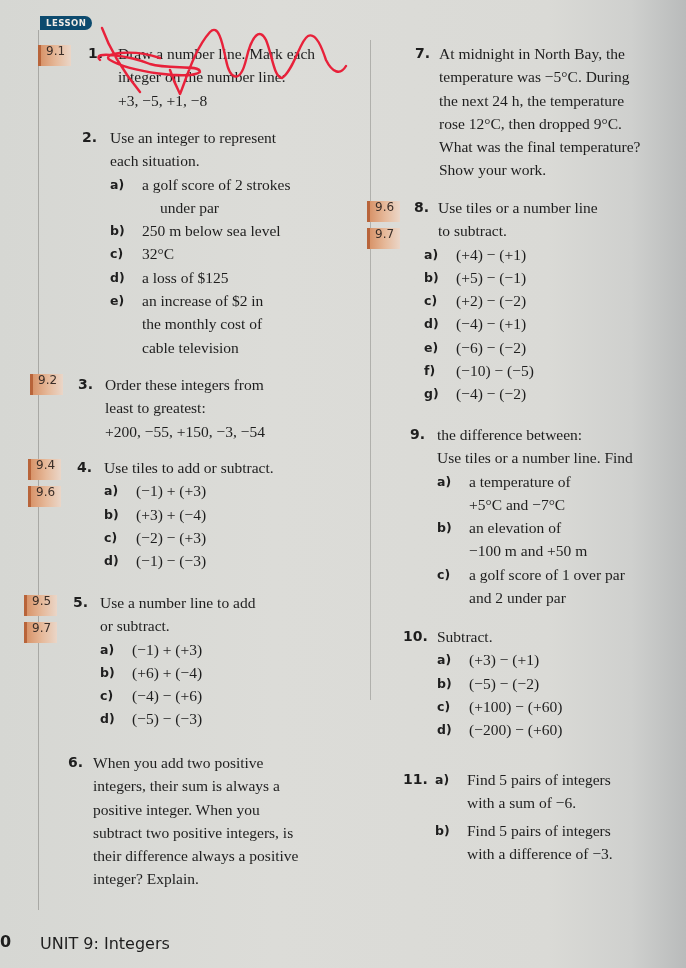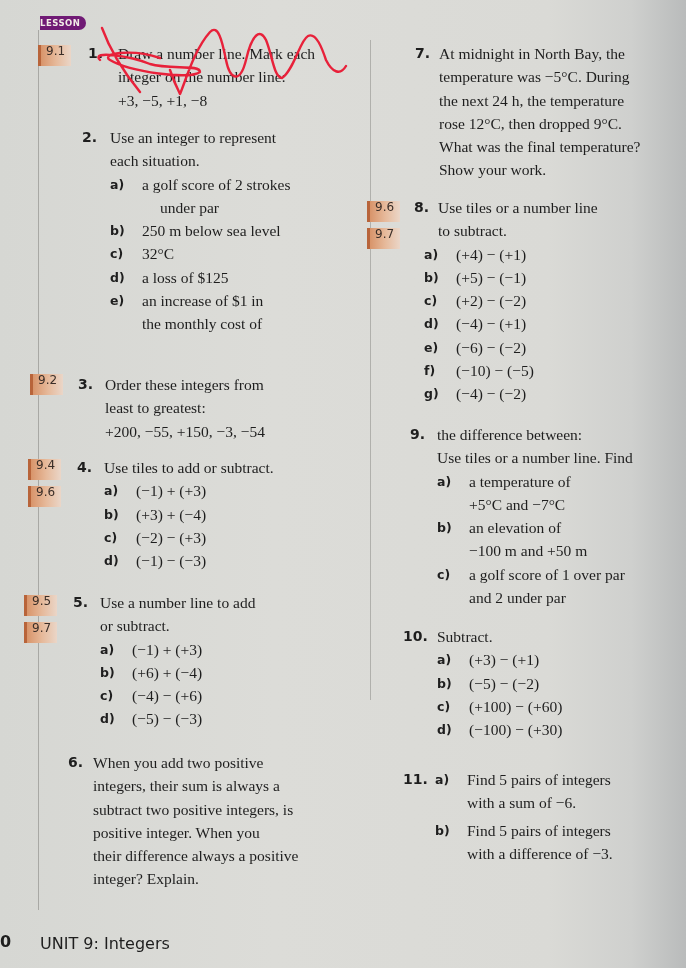--- a/index.html
+++ b/index.html
@@ -5,23 +5,23 @@
   html, body { margin:0; padding:0; }
   body {
     width:686px; height:968px; overflow:hidden; position:relative;
     background: linear-gradient(90deg, #d6d7d3 0%, #dcdcd8 40%, #dadad6 80%, #cfd0ce 92%, #b9bbbb 100%);
     font-family: "Liberation Serif", "DejaVu Serif", serif;
     color:#1e1e1e;
   }
   .page { position:absolute; inset:0; }
   .lesson-tab {
     position:absolute; left:40px; top:16px; width:46px; height:14px;
-    background:#701a75; color:#f1ece6; border-radius:0 8px 8px 0;
+    background:#0c4a6e; color:#f1ece6; border-radius:0 8px 8px 0;
     font-family:"DejaVu Sans", sans-serif; font-size:8.5px; font-weight:bold;
-    line-height:14px; letter-spacing:0.5px;
+    line-height:14px; padding-left:6px; letter-spacing:0.5px;
   }
   .left-rule { position:absolute; left:38px; top:30px; width:1px; height:880px; background:#a8a8a4; }
   .mid-rule { position:absolute; left:370px; top:40px; width:1px; height:660px; background:#b0b0ac; }
   .badge {
     position:absolute; font-family:"DejaVu Sans", sans-serif; font-size:12px;
     color:#3a2e28; padding:1px 6px 9px 5px; line-height:11px;
     background:linear-gradient(90deg,#d8946a 0%, #e6b99a 50%, #ead6c8 100%);
     border-left:3px solid #b8643a;
   }
   .q { position:absolute; font-size:15.5px; line-height:23.3px; }
@@ -90,22 +90,23 @@
         </div>
       <div class="sub">
           <span class="lbl">d)</span>
           <span class="cont">
             <span class="line">a loss of $125</span>
           </span>
         </div>
       <div class="sub">
           <span class="lbl">e)</span>
           <span class="cont">
-            <span class="line">an increase of $1 in</span>
+            <span class="line">an increase of $2 in</span>
             <span class="line">the monthly cost of</span>
+            <span class="line">cable television</span>
           </span>
         </div>
     </div>
   </div>
 
   <div class="q" style="left:78px;top:373px">
     <span class="num" style="left:0;top:0">3.</span>
     <div style="padding-left:27px">
       <span class="line">Order these integers from</span>
       <span class="line">least to greatest:</span>
@@ -158,22 +159,22 @@
           <span class="cont">(−5) − (−3)</span>
         </div>
     </div>
   </div>
 
   <div class="q" style="left:68px;top:751px">
     <span class="num" style="left:0;top:0">6.</span>
     <div style="padding-left:25px">
       <span class="line">When you add two positive</span>
       <span class="line">integers, their sum is always a</span>
+      <span class="line">positive integer. When you</span>
       <span class="line">subtract two positive integers, is</span>
-      <span class="line">positive integer. When you</span>
       <span class="line">their difference always a positive</span>
       <span class="line">integer? Explain.</span>
     </div>
   </div>
 
   <div class="q" style="left:415px;top:42px">
     <span class="num" style="left:0;top:0">7.</span>
     <div style="padding-left:24px">
       <span class="line">At midnight in North Bay, the</span>
       <span class="line">temperature was −5°C. During</span>
@@ -264,21 +265,21 @@
       <div class="sub">
           <span class="lbl">b)</span>
           <span class="cont">(−5) − (−2)</span>
         </div>
       <div class="sub">
           <span class="lbl">c)</span>
           <span class="cont">(+100) − (+60)</span>
         </div>
       <div class="sub">
           <span class="lbl">d)</span>
-          <span class="cont">(−100) − (+30)</span>
+          <span class="cont">(−200) − (+60)</span>
         </div>
     </div>
   </div>
 
   <div class="q" style="left:403px;top:768px">
     <span class="num" style="left:0;top:0">11.</span>
     <div style="padding-left:32px">
       <div class="sub">
           <span class="lbl">a)</span>
           <span class="cont">

